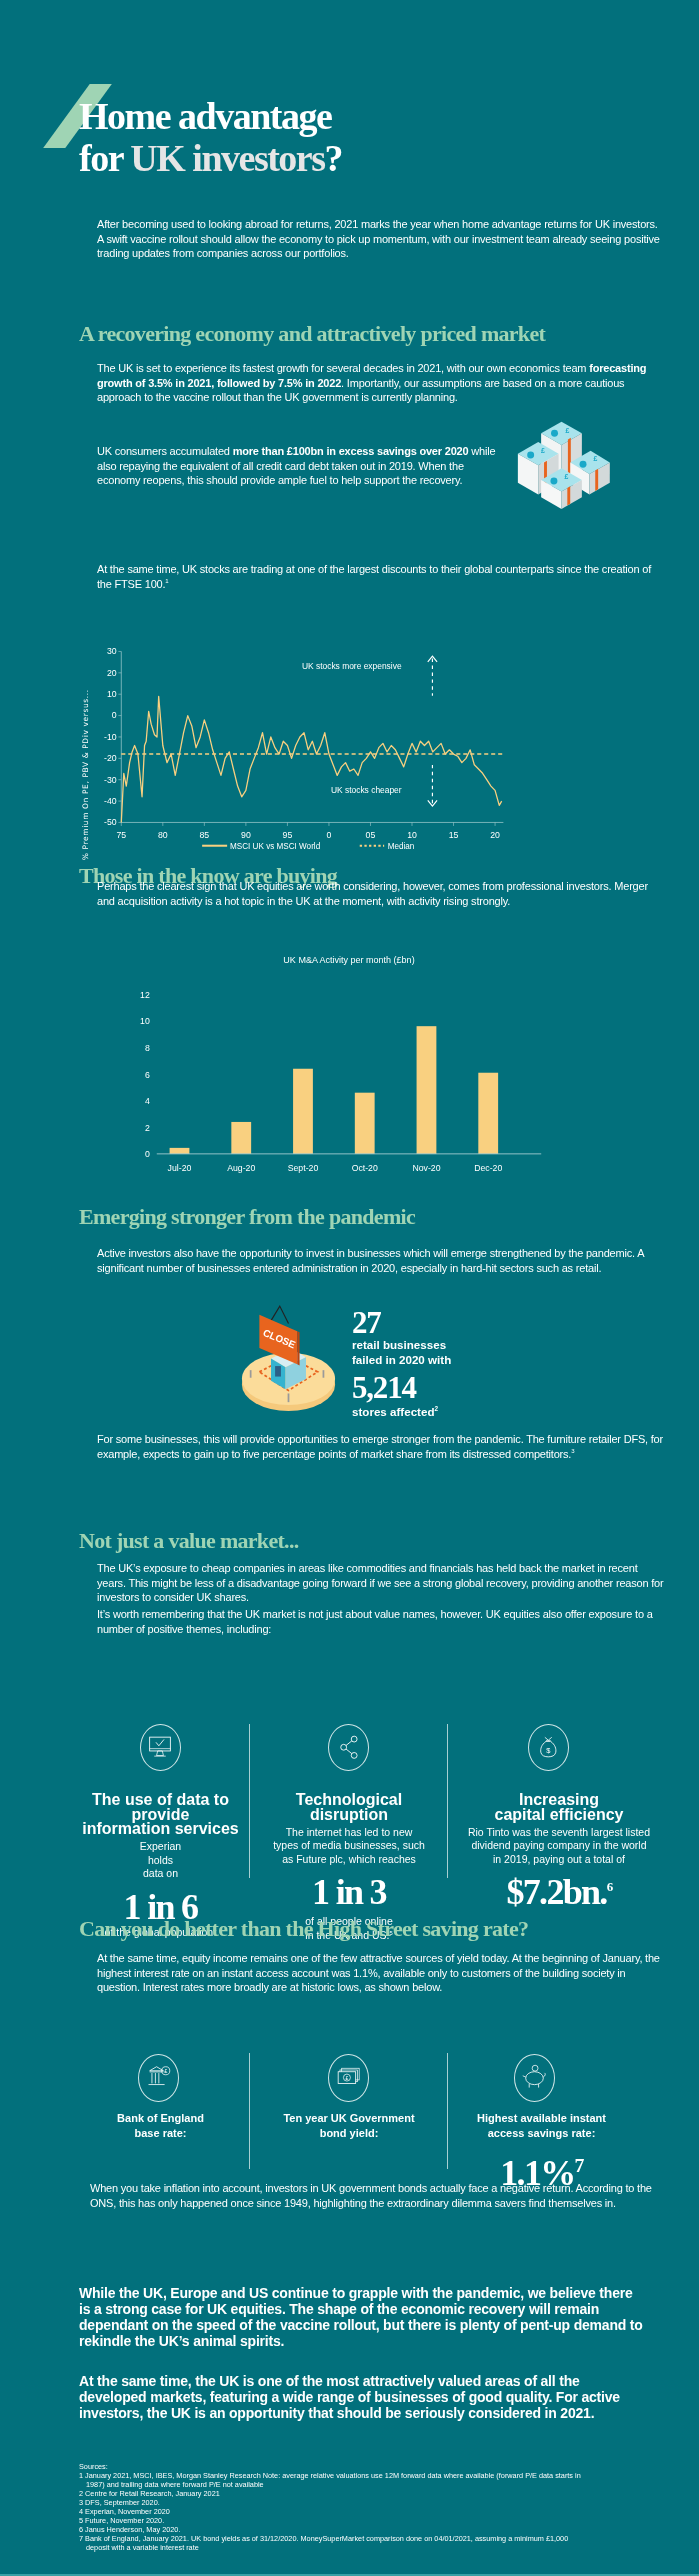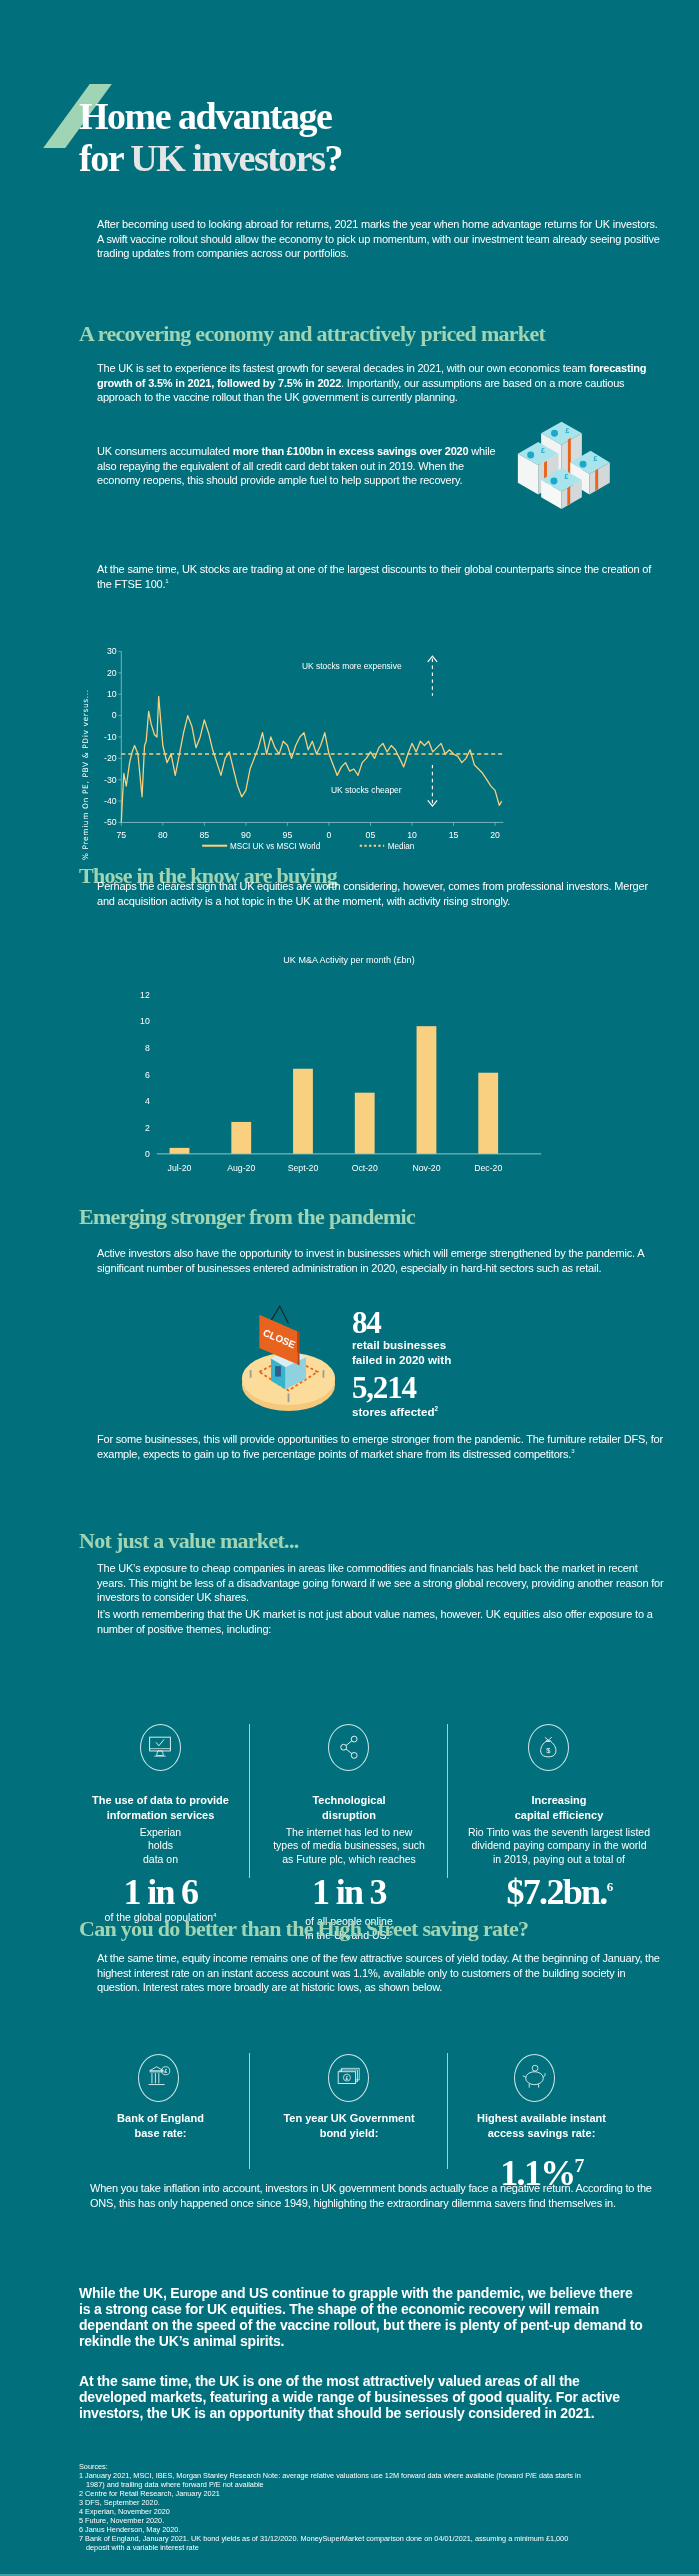--- a/index.html
+++ b/index.html
@@ -9,21 +9,21 @@
   .serif { font-family: "Liberation Serif", "DejaVu Serif", serif; }
   .mint { color: #e5e5e5; }
   .h1 { font-size: 38px; line-height: 42px; font-weight: bold; letter-spacing: -1.5px; }
   .h2 { font-size: 22px; line-height: 26px; font-weight: bold; color: #9fd4b4; letter-spacing: -0.7px; }
   .body { font-size: 11px; line-height: 14.6px; letter-spacing: -0.2px; margin-left: 18px; }
   .body b { font-weight: bold; }
   sup { font-size: 0.55em; vertical-align: super; line-height: 0; }
   .slash { position: absolute; left: 43px; top: 84px; width: 69px; height: 64px; }
   .axis-lbl { font-size: 15px; fill: #ffffff; font-family: "Liberation Sans", sans-serif; }
   .col { position: absolute; text-align: center; }
-  .col-title { font-size: 11px; line-height: 14.6px; font-weight: bold; }
+  .col-title { font-size: 16px; line-height: 14.6px; font-weight: bold; }
   .col-text { font-size: 10.5px; line-height: 13.4px; margin-top: 3.5px; }
   .big-stat { font-family: "Liberation Serif", serif; font-weight: bold; font-size: 36px; line-height: 37px; letter-spacing: -1.7px; }
   .vline { position: absolute; width: 0.6px; background: #a8cfd2; }
   .icon-circle { position: absolute; width: 41px; height: 47px; border: 0.9px solid #cfe5e6; border-radius: 50%; }
   .rate-lbl { font-size: 11px; line-height: 14.6px; font-weight: bold; text-align: center; }
   .rate-val { font-family: "Liberation Serif", serif; font-weight: bold; font-size: 36px; letter-spacing: -1.7px; margin-top: 11.6px; }
   .closing { font-size: 14px; line-height: 16px; font-weight: bold; letter-spacing: -0.2px; }
   .sources { font-size: 7.3px; line-height: 9px; }
   .sources .indent { padding-left: 7px; }
   .bottom-bar { position: absolute; left: 0; top: 2574px; width: 699px; height: 2.3px; background: #3aa0a5; }
@@ -200,21 +200,21 @@
   <line x1="20" y1="115" x2="20" y2="128" stroke="#9a9a9a" stroke-width="3"></line>
   <line x1="145" y1="115" x2="145" y2="128" stroke="#9a9a9a" stroke-width="3"></line>
   <line x1="85" y1="155" x2="85" y2="170" stroke="#9a9a9a" stroke-width="3"></line>
   <polyline points="55,30 70,5 85,35" fill="none" stroke="#222" stroke-width="2"></polyline>
   <polygon points="35,20 100,48 100,105 35,77" fill="#e8641e"></polygon>
   <polygon points="100,48 104,50 104,107 100,105" fill="#b94512"></polygon>
   <text x="40" y="55" transform="rotate(23 40 55)" font-size="17" font-weight="bold" fill="#ffffff" font-family="Liberation Sans, sans-serif">CLOSE</text>
 </svg>
 
 <div class="abs" style="left:352px; top:1307px;">
-  <div class="serif" style="font-size:31px; line-height:31px; font-weight:bold; letter-spacing:-1.2px;">84</div>
+  <div class="serif" style="font-size:31px; line-height:31px; font-weight:bold; letter-spacing:-1.2px;">27</div>
   <div style="font-size:11.6px; line-height:14.6px; font-weight:bold;">
     <div>retail businesses</div>
     <div>failed in 2020 with</div>
   </div>
   <div class="serif" style="font-size:31px; line-height:34px; font-weight:bold; letter-spacing:-1.2px; margin-top:3.5px;">5,214</div>
   <div style="font-size:11.6px; line-height:14px; font-weight:bold;"><span>stores affected</span><sup>2</sup></div>
 </div>
 
 <p class="abs body" style="left:79px; top:1432px; width:568px;"><span>For some businesses, this will provide opportunities to emerge stronger from the pandemic. The furniture retailer DFS, for example, expects to gain up to five percentage points of market share from its distressed competitors.</span><sup>3</sup></p>
 

